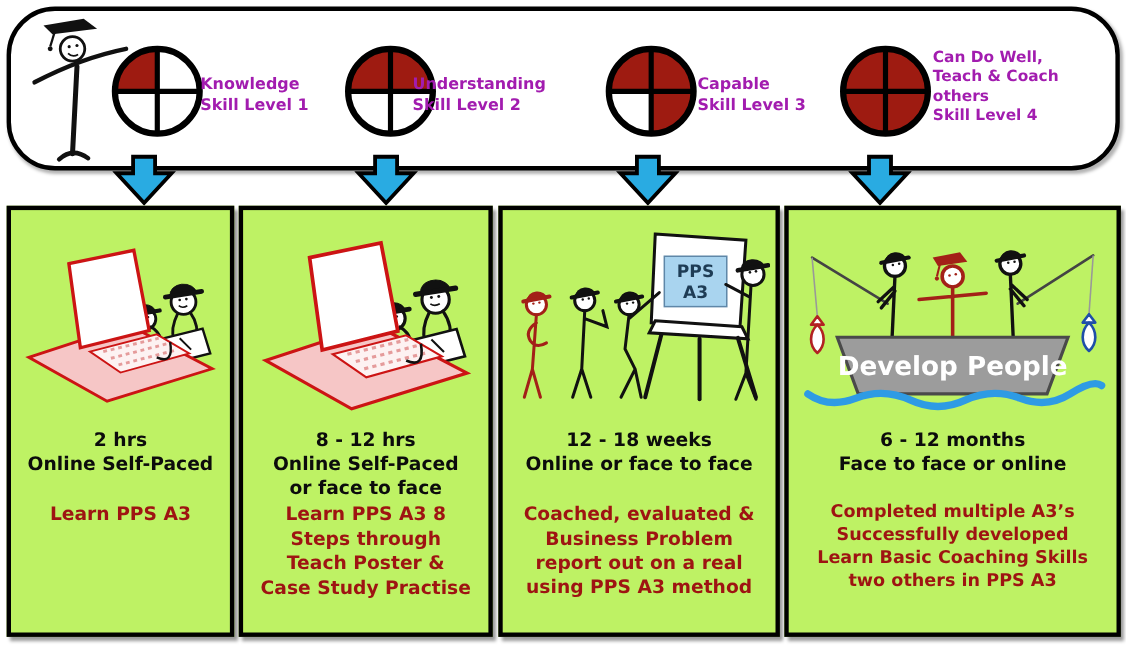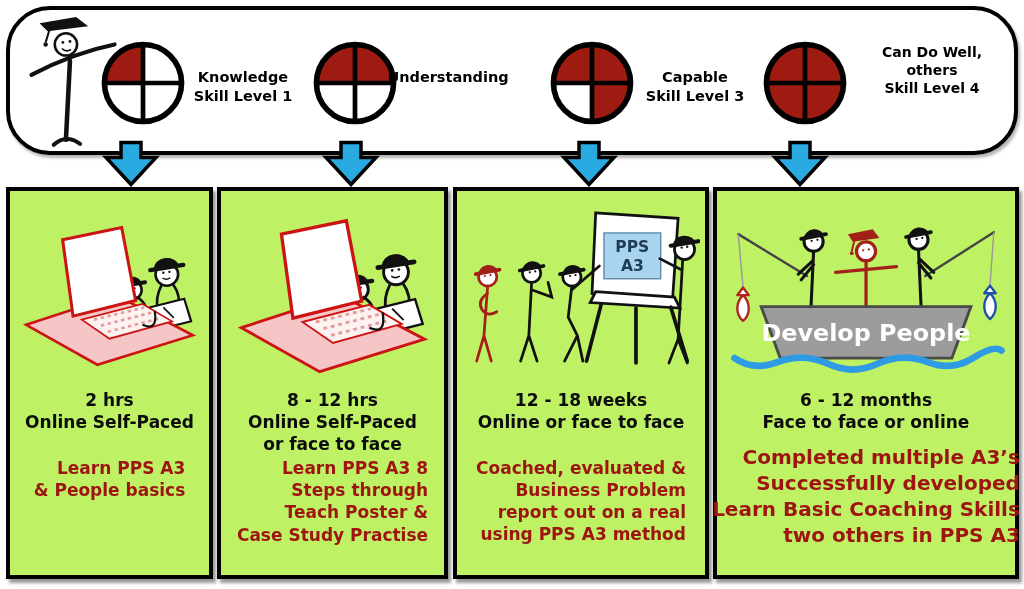--- a/index.html
+++ b/index.html
@@ -6,21 +6,21 @@
   .canvas{position:relative;width:1024px;height:589px;background:#fff;
           font-family:"DejaVu Sans","Liberation Sans",sans-serif;overflow:hidden;}
 
   
   .top-box{position:absolute;left:6px;top:6px;width:1012px;height:149px;background:#fff;
            border:4px solid #000;border-radius:44px;box-sizing:border-box;
            box-shadow:2px 3px 3px rgba(0,0,0,.3);}
   .sensei{position:absolute;left:14px;top:4px;}
   .pie{position:absolute;top:26px;width:94px;height:94px;}
   .pie-1{left:86px}.pie-2{left:298px}.pie-3{left:535px}.pie-4{left:748px}
-  .skill-label{position:absolute;text-align:center;font-weight:bold;color:#000000;
+  .skill-label{position:absolute;text-align:left;font-weight:bold;color:#a21caf;
                font-size:14.5px;line-height:1.3;}
   .lab-1{left:172px;top:58px;width:122px}
   .lab-2{left:365px;top:58px;width:146px}
   .lab-3{left:624px;top:58px;width:122px}
   .lab-4{left:838px;top:34px;width:168px;font-size:14px;line-height:1.27}
 
   
   .arrow{position:absolute;top:140px;width:58px;height:47px;z-index:5;}
   .arrow-1{left:102px}.arrow-2{left:322px}.arrow-3{left:560px}.arrow-4{left:771px}
   .arrow polygon{fill:var(--arrow-blue,#29ABE2);stroke:#000;stroke-width:3.5;}
@@ -31,26 +31,26 @@
          display:flex;flex-direction:column;align-items:center;}
   .panel-1{left:6px;width:207px}
   .panel-2{left:217px;width:231px}
   .panel-3{left:453px;width:256px}
   .panel-4{left:713px;width:306px}
   .illus{height:188px;width:100%;display:flex;align-items:center;justify-content:center;
          padding-top:4px;box-sizing:border-box;}
   .illus svg{max-width:96%;max-height:182px;}
   .duration{margin-top:10px;font-weight:bold;font-size:17px;line-height:1.3;
             color:#0c0c0c;text-align:center;}
-  .detail{font-weight:bold;font-size:17px;line-height:1.3;text-align:right;
+  .detail{font-weight:bold;font-size:17px;line-height:1.3;text-align:center;
           color:var(--red-text,#9E1412);}
   .panel-1 .detail{margin-top:24px}
   .panel-2 .detail{margin-top:2px}
   .panel-3 .detail{margin-top:24px}
-  .panel-4 .detail{margin-top:11px;font-size:20px}
+  .panel-4 .detail{margin-top:22px;font-size:16px}
   .line{display:block;white-space:nowrap;}
 
   svg text{font-family:"DejaVu Sans","Liberation Sans",sans-serif;}
 </style>
 </head>
 <body>
 
 <svg width="0" height="0" style="position:absolute" aria-hidden="true">
   <symbol id="laptop-team" viewBox="0 0 220 190">
 
@@ -276,27 +276,29 @@
     <line x1="50" y1="9" x2="50" y2="91" stroke="#000" stroke-width="5"></line>
     <circle cx="50" cy="50" r="41" fill="none" stroke="#000" stroke-width="6"></circle>
   </svg>
 
     <div class="skill-label lab-1">
       <span class="line">Knowledge</span>
       <span class="line">Skill Level 1</span>
     </div>
     <div class="skill-label lab-2">
       <span class="line">Understanding</span>
+      <span class="line">Skill Level 2</span>
     </div>
     <div class="skill-label lab-3">
       <span class="line">Capable</span>
       <span class="line">Skill Level 3</span>
     </div>
     <div class="skill-label lab-4">
       <span class="line">Can Do Well,</span>
+      <span class="line">Teach &amp; Coach</span>
       <span class="line">others</span>
       <span class="line">Skill Level 4</span>
     </div>
   </div>
 
   <svg class="arrow arrow-1" viewBox="0 0 58 46">
       <polygon points="19,2 39,2 39,17 54,17 29,44 4,17 19,17"></polygon>
     </svg>
   <svg class="arrow arrow-2" viewBox="0 0 58 46">
       <polygon points="19,2 39,2 39,17 54,17 29,44 4,17 19,17"></polygon>
@@ -313,21 +315,20 @@
       <svg viewBox="0 0 220 190" width="200">
           <use href="#laptop-team"></use>
         </svg>
     </div>
     <div class="duration">
       <span class="line">2 hrs</span>
       <span class="line">Online Self-Paced</span>
     </div>
     <div class="detail">
       <span class="line">Learn PPS A3</span>
-      <span class="line">&amp; People basics</span>
     </div>
   </div>
 
   <div class="panel panel-2">
     <div class="illus">
       <svg viewBox="0 0 220 190" width="210">
           <use href="#laptop-team"></use>
         </svg>
     </div>
     <div class="duration">

